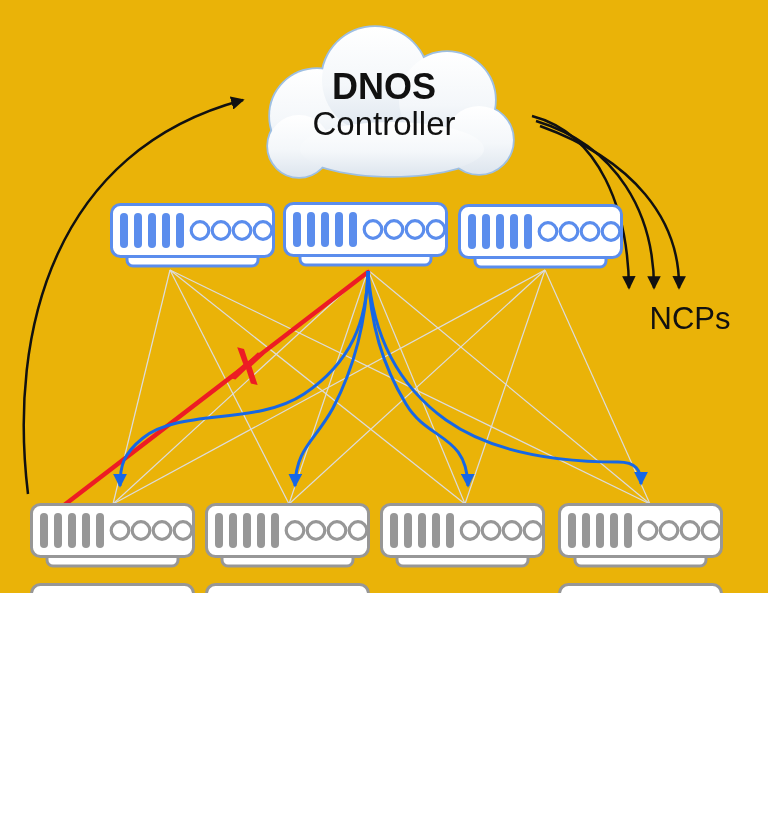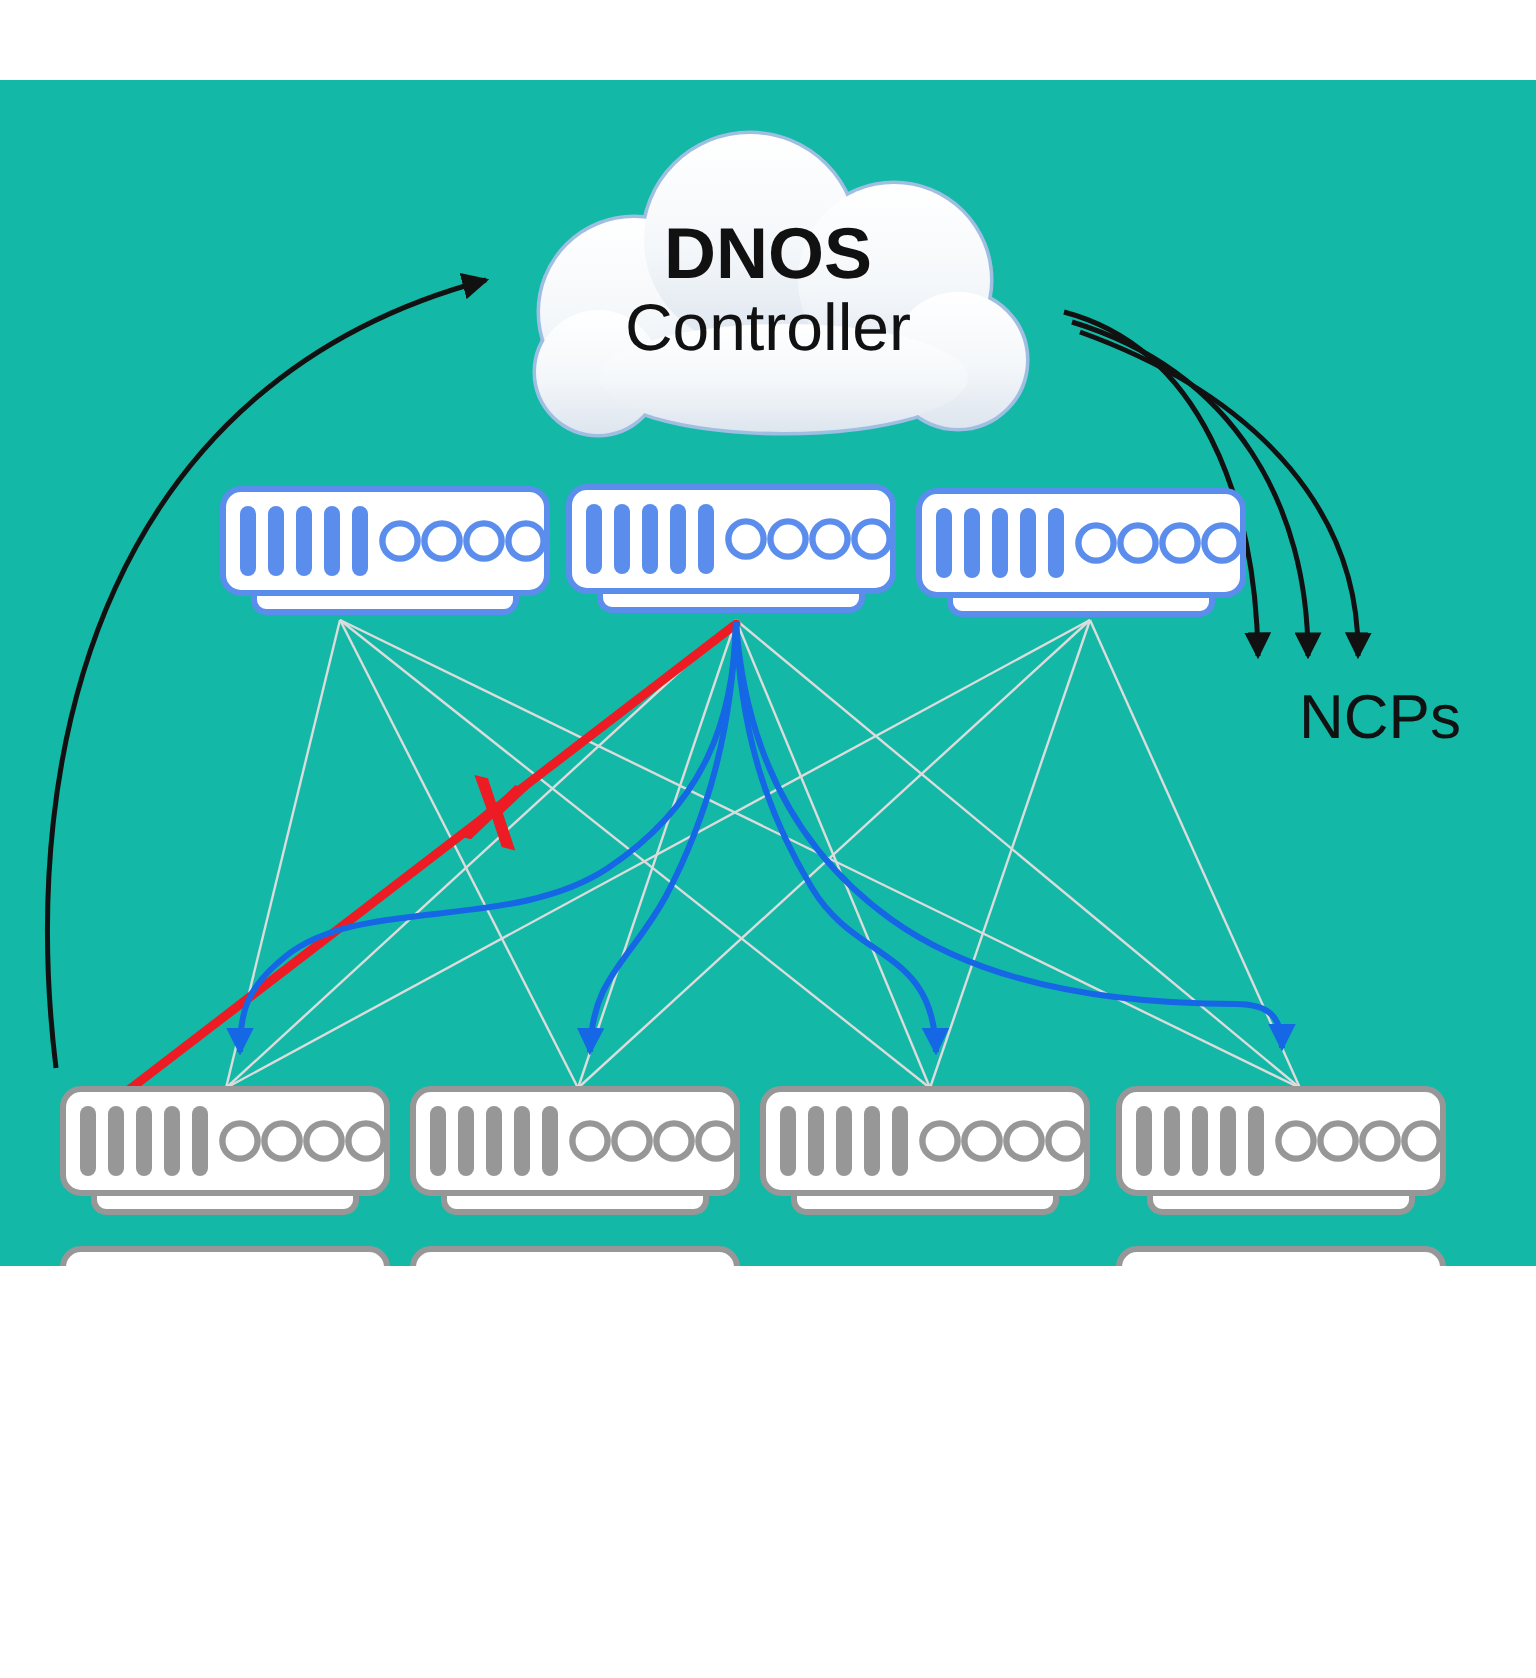--- a/index.html
+++ b/index.html
@@ -2,22 +2,22 @@
 <html style="--switch_blue: #5b8ded; --switch_gray: #979797; --mesh_gray: #dcdcdc; --link_red: #ed1c24; --reroute_blue: #1667e6; --arrow_black: #111111; --cloud_stroke: #9ebfe2; --gpu_fill: #e9ebee; --gpu_border: #1a1a1a; --cable_gray: #aaaaaa; --dots_gray: #999999; --text_black: #111111;"><head>
 <meta charset="utf-8">
 <style>
   :root{
     --switch_blue:#5b8ded; --switch_gray:#979797; --mesh_gray:#dcdcdc;
     --link_red:#ed1c24; --reroute_blue:#1667e6; --arrow_black:#111111;
     --cloud_stroke:#9ebfe2; --gpu_fill:#e9ebee; --gpu_border:#1a1a1a;
     --cable_gray:#aaaaaa; --dots_gray:#999999; --text_black:#111111;
   }
   html,body{margin:0;padding:0;background:#fff;}
-  .canvas{position:relative;width:768px;height:593px;background:#14b8a6;overflow:hidden;
-          font-family:"Liberation Sans",sans-serif;margin-top:40px;}
+  .canvas{position:relative;width:768px;height:593px;background:#eab308;overflow:hidden;
+          font-family:"Liberation Sans",sans-serif;}
   svg{display:block;}
   .mesh line{stroke:var(--mesh_gray);stroke-width:1.2;}
   .cables line{stroke:var(--cable_gray);stroke-width:2;}
   .failed-line{stroke:var(--link_red);stroke-width:4.5;stroke-linecap:round;}
   .reroute{stroke:var(--reroute_blue);stroke-width:3;fill:none;marker-end:url(#arrow-blue-m);}
   .blackarrow{stroke:var(--arrow_black);stroke-width:2.5;fill:none;marker-end:url(#arrow-black-m);}
   .arrow-blue-head{fill:var(--reroute_blue);}
   .arrow-black-head{fill:var(--arrow_black);}
   .cloud-stroke{fill:none;stroke:var(--cloud_stroke);stroke-width:3.5;}
   .cloud-fill{fill:url(#cloudgrad);stroke:none;}

